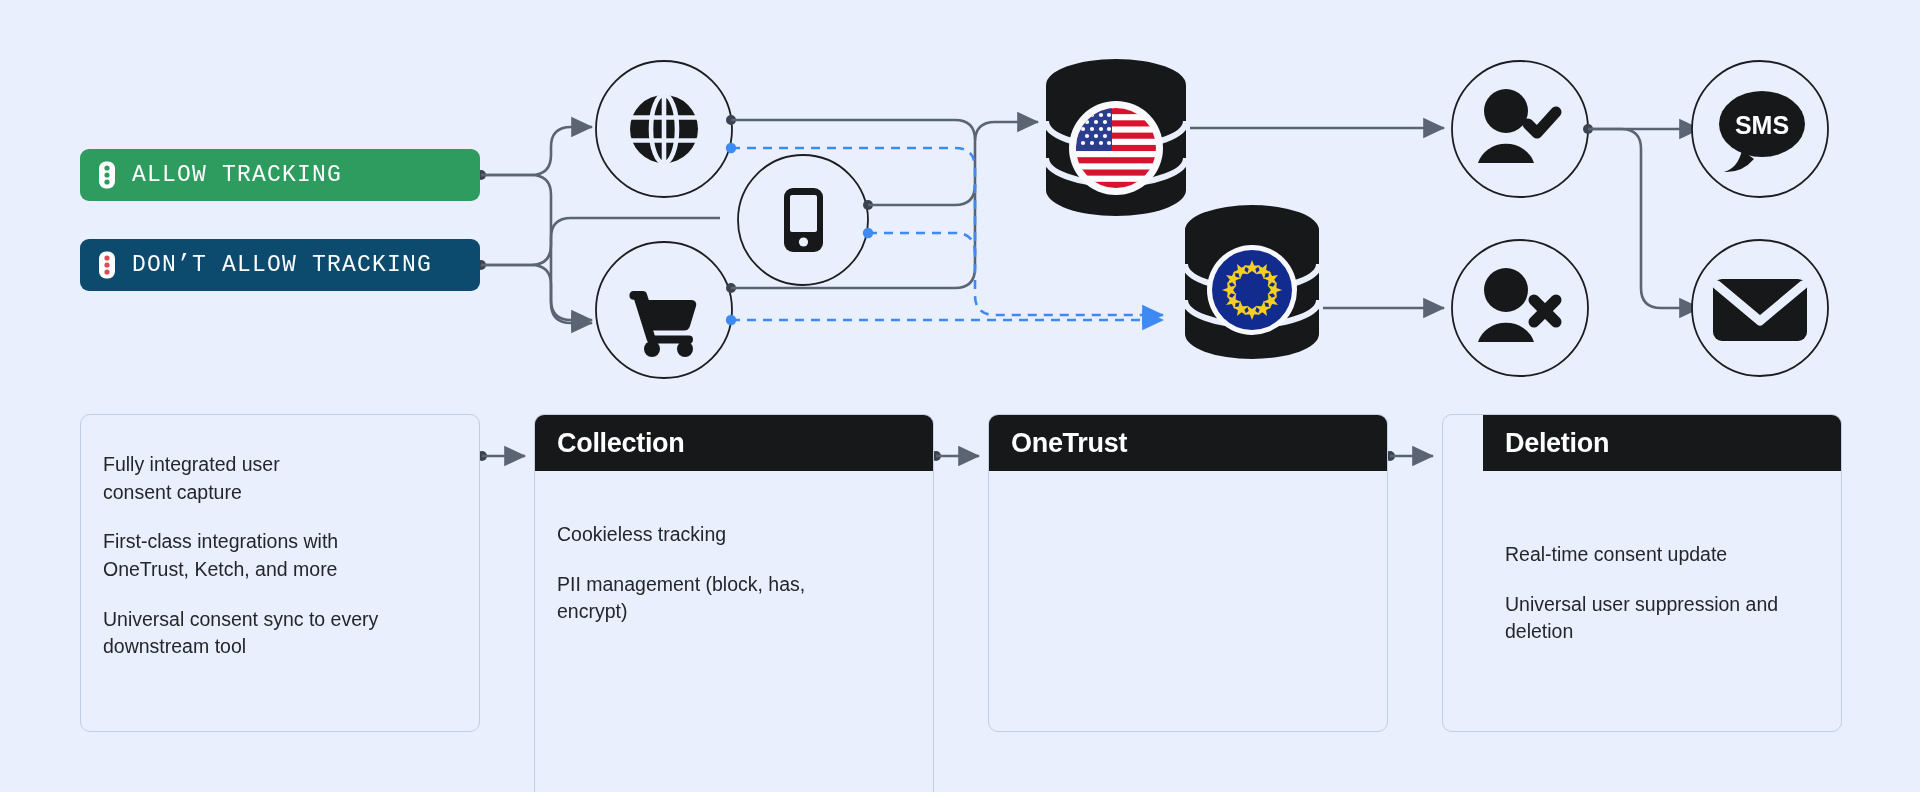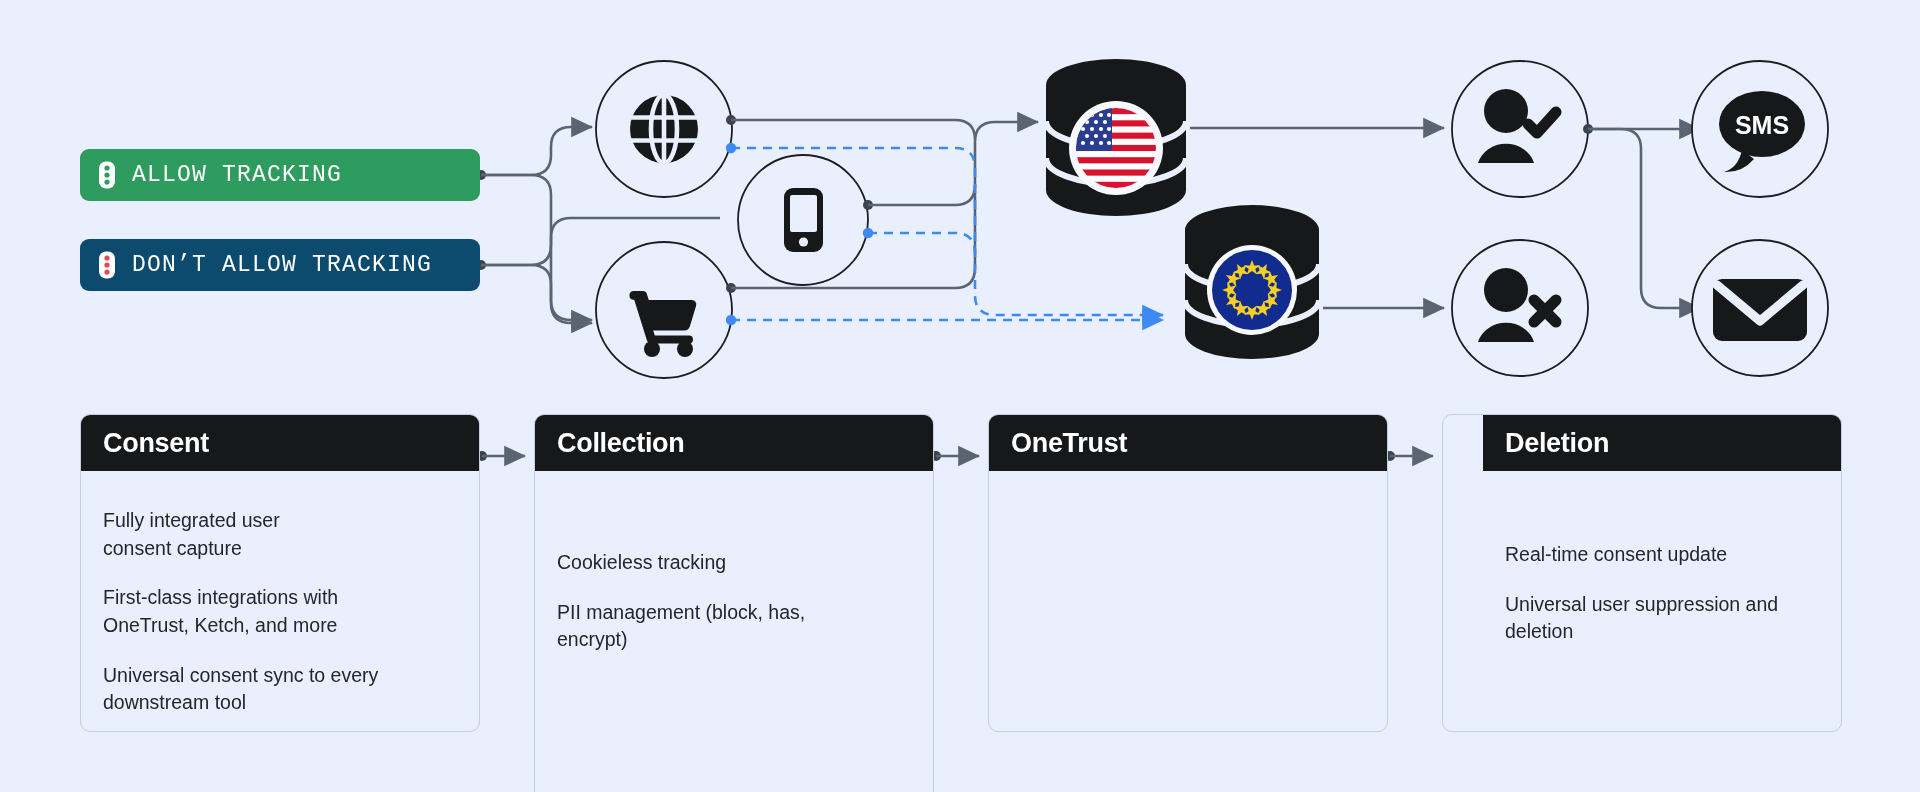--- a/index.html
+++ b/index.html
@@ -60,21 +60,21 @@
   }
   .card-body p{
     margin:0 0 22px 0;
     color:#23262b;
     font-size:19.5px;
     line-height:1.42;
     max-width:330px;
   }
   .card-body p:last-child{margin-bottom:0;}
   .card-body.pad-top-1{padding-top:36px;}
-  .card-body.pad-top-2{padding-top:50px;margin-top:28px;}
+  .card-body.pad-top-2{padding-top:50px;}
   .card-body.pad-top-3{padding-top:70px;}
 </style>
 </head>
 <body>
 
 <div id="stage">
 
   <svg id="diagram" viewBox="0 0 1920 792">
     <defs>
       <marker id="arw" markerWidth="9" markerHeight="9" refX="8" refY="4.5" orient="auto">
@@ -337,23 +337,20 @@
     <svg class="tl-icon" viewBox="0 0 18 28">
       <rect x="1" y="0.5" width="16" height="27" rx="7" fill="#ffffff"></rect>
       <circle cx="9" cy="7" r="2.6" fill="#dd4a54"></circle>
       <circle cx="9" cy="14" r="2.6" fill="#dd4a54"></circle>
       <circle cx="9" cy="21" r="2.6" fill="#dd4a54"></circle>
     </svg>
     <span>DON’T ALLOW TRACKING</span>
   </div>
 
   <div class="card" style="left:80px;top:414px;height:318px;">
-    <div class="card-head">
-      <span class="card-head-title">Consent</span>
-    </div>
     <div class="card-body pad-top-1">
       <p>Fully integrated user<br>consent capture</p>
       <p>First-class integrations with<br>OneTrust, Ketch, and more</p>
       <p>Universal consent sync to every<br>downstream tool</p>
     </div>
   </div>
 
   <div class="card" style="left:534px;top:414px;height:404px;">
     <div class="card-head">
       <span class="card-head-title">Collection</span>

